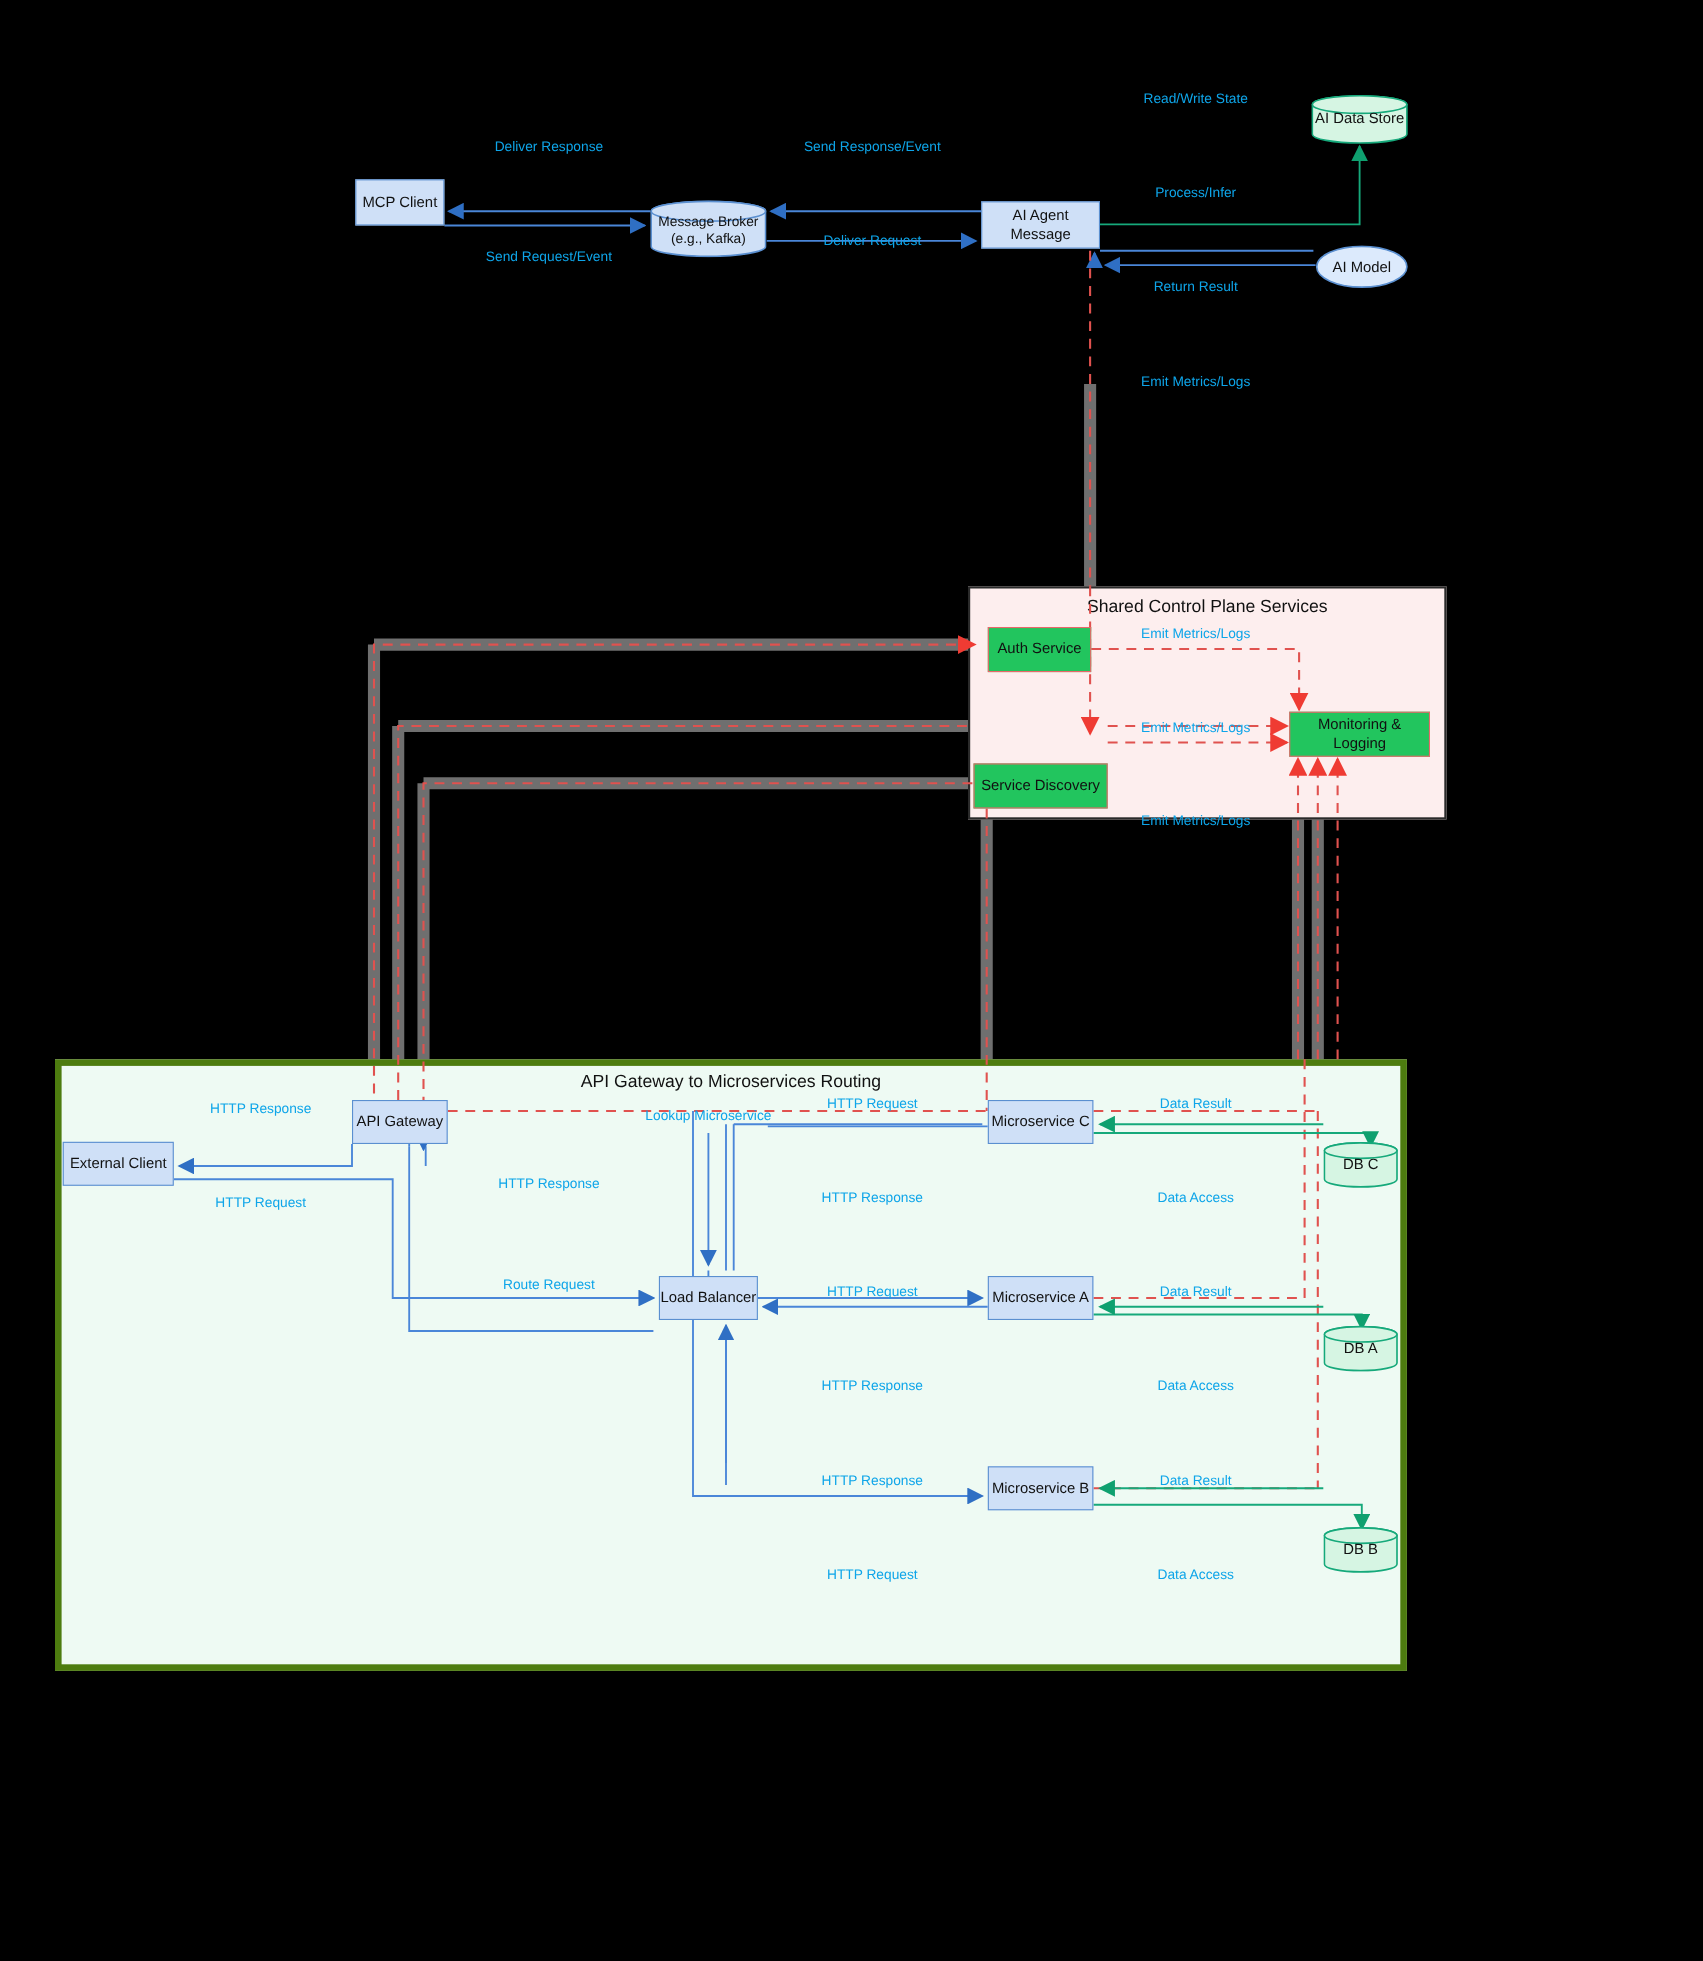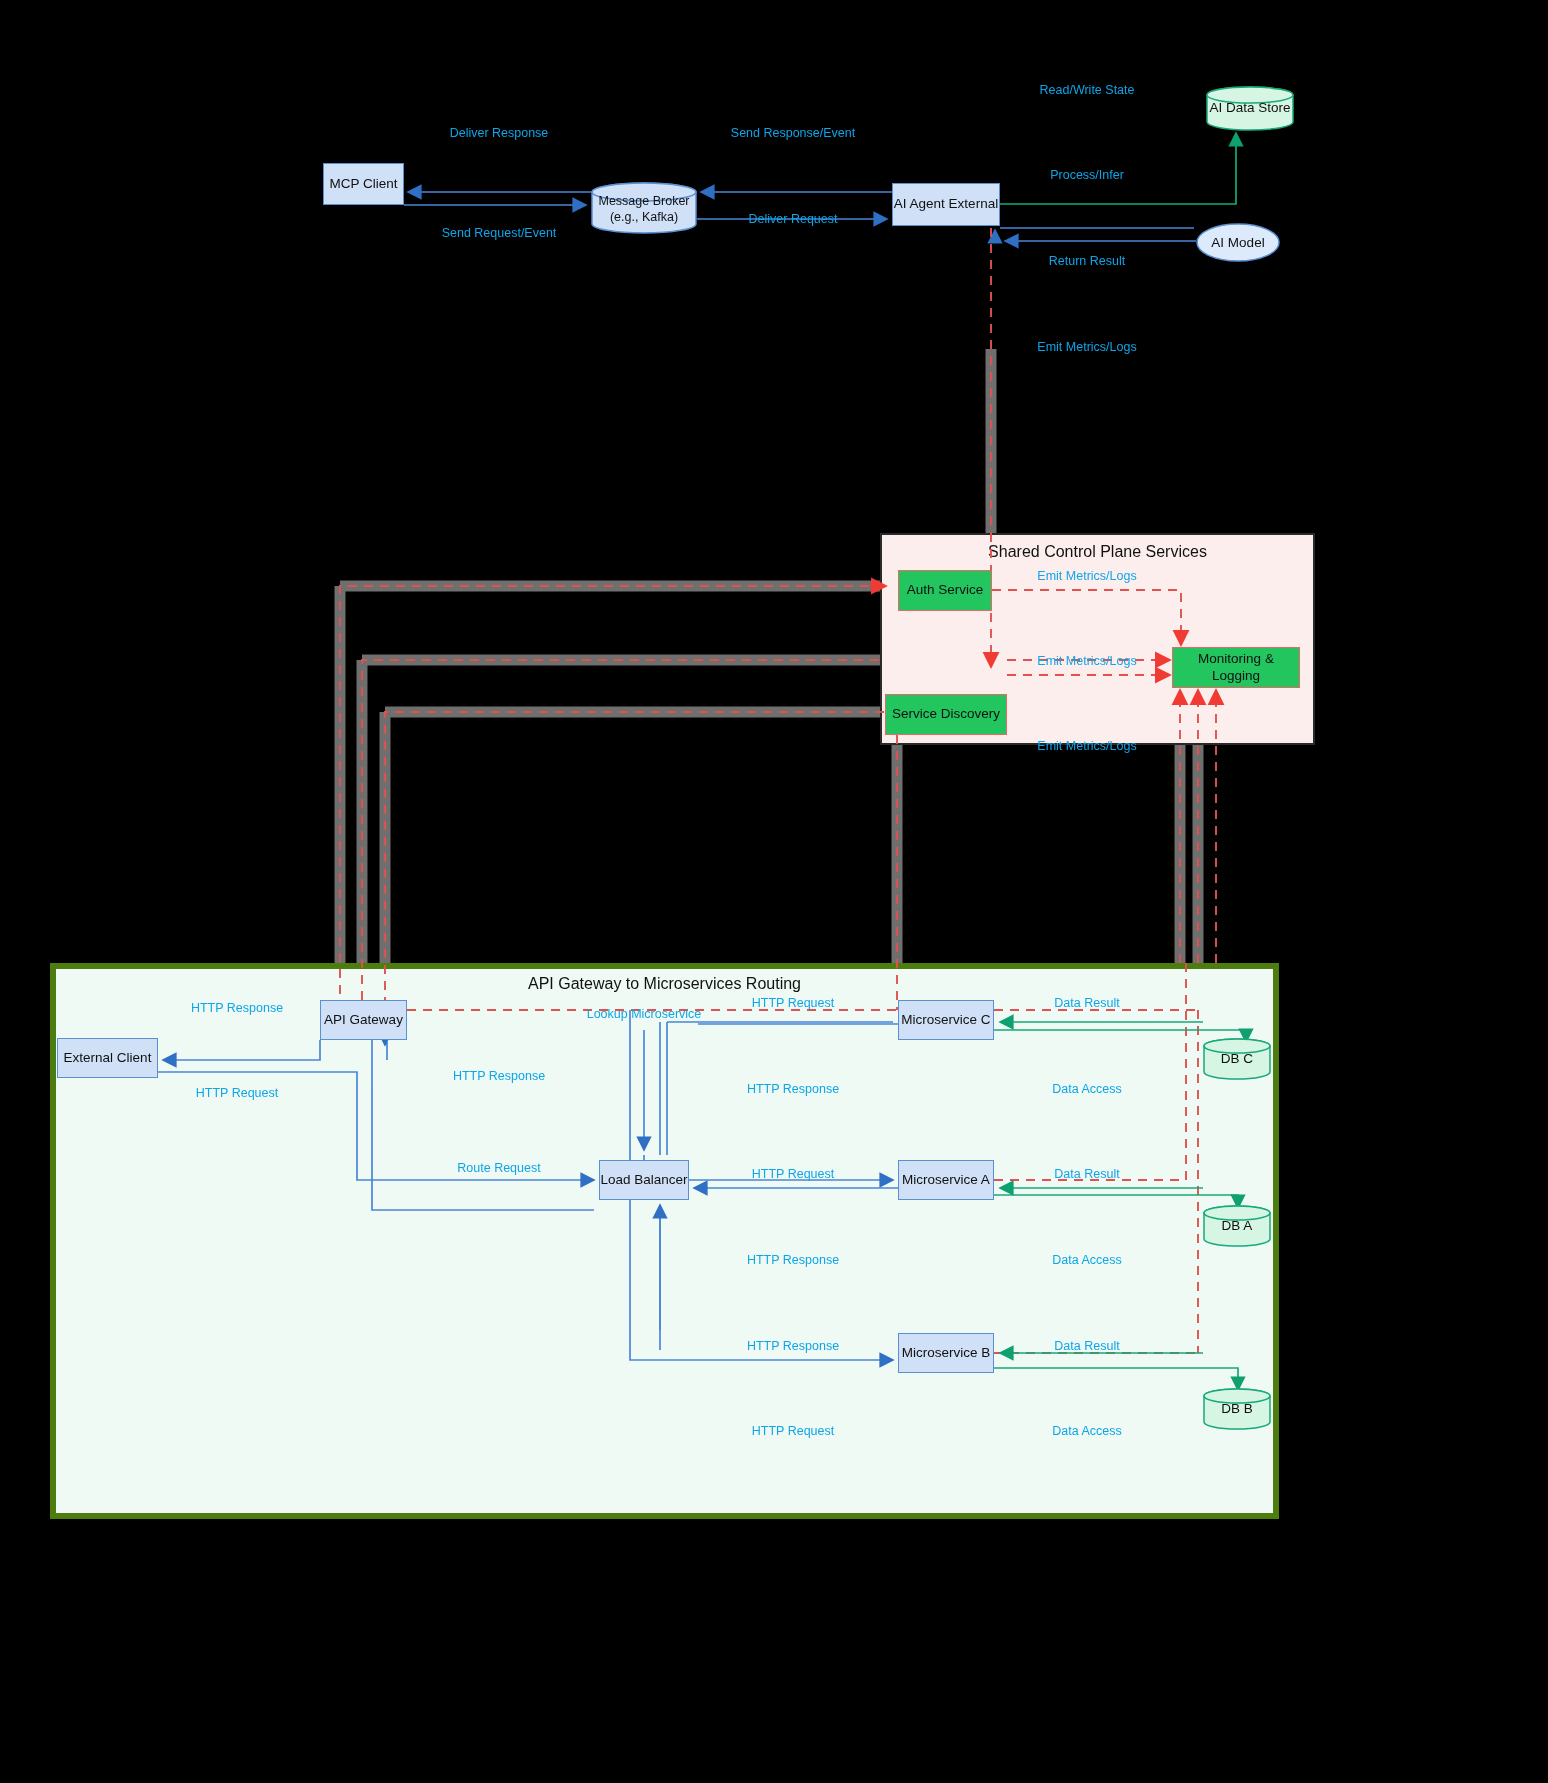--- a/index.html
+++ b/index.html
@@ -151,24 +151,24 @@
   <div class="cyl" style="left:591px;top:182px;width:106px;height:52px;">
     <svg width="106" height="52">
       <path d="M1,10 a52,9 0 0 1 104,0 L105,42 a52,9 0 0 1 -104,0 Z" fill="#cfe0f7" stroke="#5a8fd0" stroke-width="1.5"></path>
       <ellipse cx="53" cy="10" rx="52" ry="9" fill="#cfe0f7" stroke="#5a8fd0" stroke-width="1.5"></ellipse>
     </svg>
     <div class="lbl" style="top:12px;font-size:12.5px;line-height:1.25;white-space:pre-line;">Message Broker
 (e.g., Kafka)</div>
   </div>
 
   <div class="node n-blue" style="left:892px;top:183px;width:108px;height:43px;">
-    <span>AI Agent External</span>
-  </div>
-
-  <div class="cyl" style="left:1192px;top:86px;width:88px;height:45px;margin-left:14px;">
+    <span>AI Agent Message</span>
+  </div>
+
+  <div class="cyl" style="left:1192px;top:86px;width:88px;height:45px;">
     <svg width="88" height="45">
       <path d="M1,9 a43,8 0 0 1 86,0 L87,36 a43,8 0 0 1 -86,0 Z" fill="#d6f5e3" stroke="#16a97b" stroke-width="1.5"></path>
       <ellipse cx="44" cy="9" rx="43" ry="8" fill="#d6f5e3" stroke="#16a97b" stroke-width="1.5"></ellipse>
     </svg>
     <div class="lbl" style="top:14px;">AI Data Store</div>
   </div>
 
   <div class="ell" style="left:1196px;top:223px;width:84px;height:39px;">
     <svg width="84" height="39">
       <ellipse cx="42" cy="19.5" rx="41" ry="18.5" fill="#dceafc" stroke="#5a8fd0" stroke-width="1.5"></ellipse>

